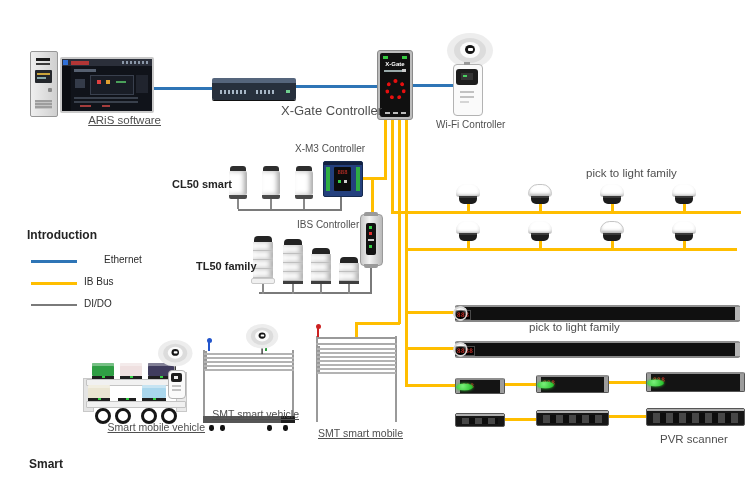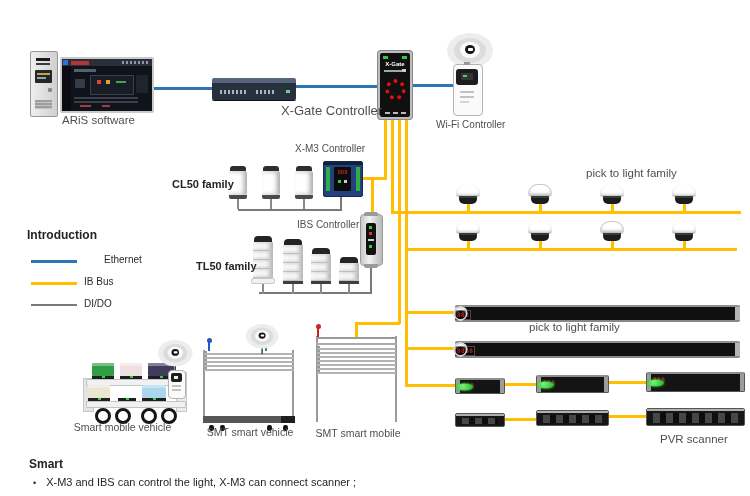--- a/index.html
+++ b/index.html
@@ -3,21 +3,21 @@
 <meta charset="utf-8">
 <style>
   html,body{margin:0;padding:0;background:#fff;}
   #canvas{position:relative;width:750px;height:496px;background:#ffffff;overflow:hidden;
           font-family:"Liberation Sans",sans-serif;color:#4a4a4a;}
   .abs{position:absolute;}
   
   .title{font-size:17px;font-weight:600;color:#141414;letter-spacing:.2px;}
   .lbl{font-size:10px;color:#4f4f4f;white-space:nowrap;}
   .lbl-b{font-weight:700;color:#242424;}
-  .ctr{text-align:center;}
+  .ctr{text-align:right;text-decoration:underline;}
   
   .ln{position:absolute;}
   .ln-e{background:var(--c-eth,#2e75b6);}
   .ln-y{background:var(--c-bus,#ffbe00);}
   .ln-g{background:var(--c-dido,#7a7a7a);}
   
   .towerpc{background:linear-gradient(90deg,#efefef,#cfcfcf);border:1px solid #979797;border-radius:2px;}
   .towerpc>div{position:absolute;}
   .monitor{background:#10131a;border:2px solid #c9c9c9;border-radius:2px;}
   .monitor>div{position:absolute;}
@@ -237,21 +237,21 @@
         <div class="cl-base"></div>
         <div class="stem-g"></div>
       </div>
       <div class="cl-tower">
         <div class="cl-cap"></div>
         <div class="cl-body"></div>
         <div class="cl-base"></div>
         <div class="stem-g"></div>
       </div>
     </div>
-  <div class="abs lbl lbl-b" style="left:172px;top:178px;font-size:11px;">CL50 family</div>
+  <div class="abs lbl lbl-b" style="left:172px;top:178px;font-size:11px;">CL50 smart</div>
 
   <div id="tl50-towers" class="tw-row" style="left:251px;top:236px;gap:8px;">
       <div class="tl-tower">
         <div class="tl-cap"></div>
         <div class="tl-seg"></div>
         <div class="tl-seg"></div>
         <div class="tl-seg"></div>
         <div class="tl-seg"></div>
         <div class="tl-base-w"></div>
         <div class="stem-g"></div>
@@ -496,21 +496,21 @@
     <div class="antenna" style="left:5px;top:-8px;background:#2255cc;"></div>
     <div class="antenna" style="left:62px;top:-8px;background:#2a9a3a;"></div>
   </div>
   <div class="abs dome" style="left:246px;top:324px;transform:scale(.7);transform-origin:top left;">
     <div class="r1"></div>
       <div class="r2"></div>
       <div class="r3"></div>
       <div class="rc"></div>
       <div class="stem"></div>
   </div>
-  <div class="abs lbl ctr" style="left:201px;top:426px;width:98px;font-size:10.5px;">SMT smart vehicle</div>
+  <div class="abs lbl ctr" style="left:201px;top:408px;width:98px;font-size:10.5px;">SMT smart vehicle</div>
 
   <div class="abs" style="left:316px;top:336px;width:82px;height:88px;">
     <div class="post" style="left:0;top:0;height:86px;"></div>
     <div class="post" style="left:79px;top:0;height:86px;"></div>
     <div style="position:absolute;left:0;top:1px;width:81px;height:2px;background:#9a9a9a;"></div>
     <div style="position:absolute;left:0;top:7px;width:81px;height:2px;background:#ababab;"></div>
     <div id="shelf-rows" style="position:absolute;left:1px;top:10px;width:79px;">
         <div class="rack-row">
           <div class="reel reel-sq"></div>
           <div class="reel reel-sq"></div>
@@ -581,17 +581,14 @@
 
   <div class="abs lbl lbl-b" style="left:27px;top:228px;font-size:12px;">Introduction</div>
   <div class="ln ln-e" style="left:31px;top:260px;width:46px;height:2.5px;"></div>
   <div class="abs lbl" style="left:84px;top:254px;color:#2b2b2b;padding-left:20px;">Ethernet</div>
   <div class="ln ln-y" style="left:31px;top:282px;width:46px;height:2.5px;"></div>
   <div class="abs lbl" style="left:84px;top:276px;color:#2b2b2b;">IB Bus</div>
   <div class="ln ln-g" style="left:31px;top:304px;width:46px;height:2px;"></div>
   <div class="abs lbl" style="left:84px;top:298px;color:#2b2b2b;">DI/DO</div>
 
   <div class="abs lbl lbl-b" style="left:29px;top:457px;font-size:12px;">Smart</div>
-  <div class="abs" style="left:33px;top:476px;font-size:11px;color:#262626;">
-    <span style="margin-right:10px;font-size:9px;">•</span><span>X-M3 and IBS can control the light, X-M3 can connect scanner ;</span>
-  </div>
 
 </div>
 
 </body></html>

